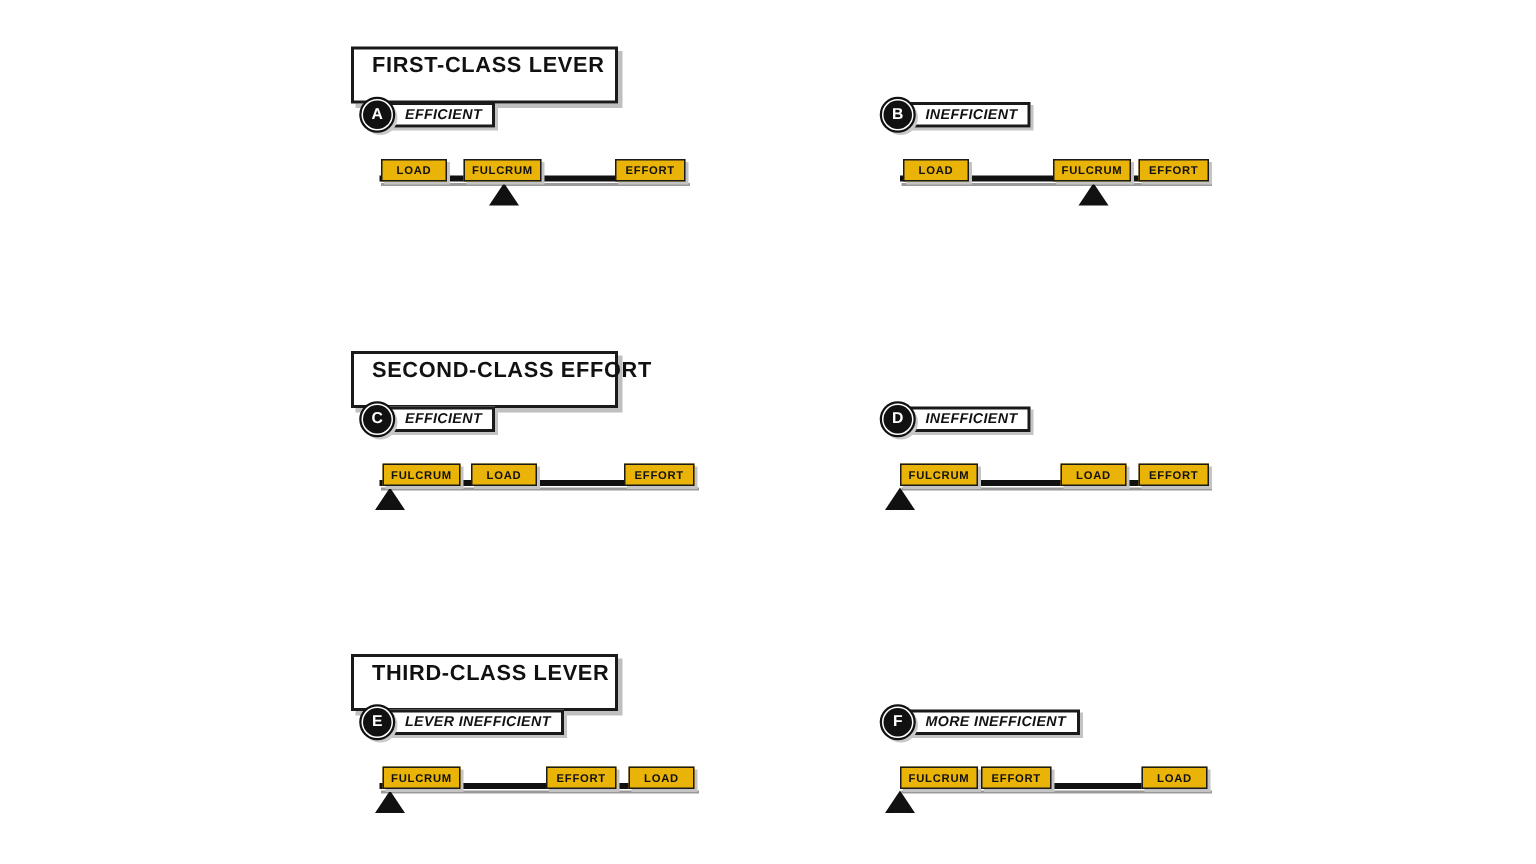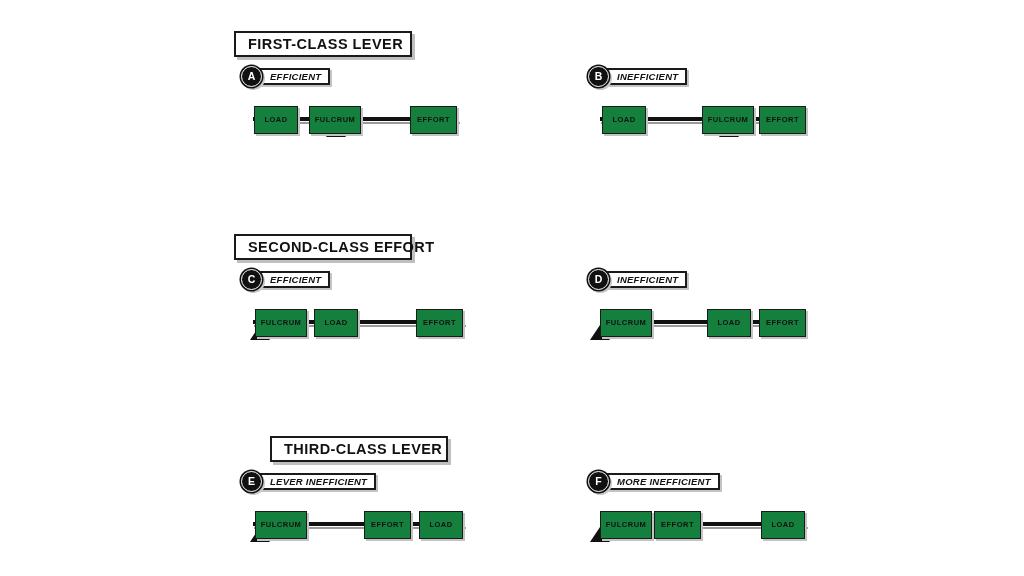--- a/index.html
+++ b/index.html
@@ -21,21 +21,21 @@
     inset: 0;
   }
 
   
   .class-title {
     position: absolute;
     box-sizing: border-box;
     border: 2px solid #1a1a1a;
     background: #ffffff;
     box-shadow: 3px 3px 0 0 #bfbfbf;
-    padding: 4px 12px 2px 12px;
+    padding: 4px 12px 14px 12px;
     font-size: 14.5px;
     font-weight: bold;
     letter-spacing: 0.45px;
     color: #111111;
     white-space: nowrap;
     line-height: 1.1;
   }
 
   
   .eff-group {
@@ -109,23 +109,23 @@
     border-left: 10px solid transparent;
     border-right: 10px solid transparent;
     border-bottom: 15px solid #111111;
   }
 
   
   .tag {
     position: absolute;
     box-sizing: border-box;
     border: 1.5px solid #1a1a1a;
-    background: #15803d;
+    background: #eab308;
     box-shadow: 2px 2px 0 0 #c4c4c4;
-    height: 28px;
+    height: 15px;
     display: flex;
     align-items: center;
     justify-content: center;
     padding: 0 5px;
     font-size: 7.5px;
     font-weight: bold;
     letter-spacing: 0.5px;
     color: #111111;
     white-space: nowrap;
     line-height: 1;
@@ -174,21 +174,21 @@
       <div class="badge">D</div>
       <div class="eff-label">INEFFICIENT</div>
     </div>
     <div class="lever" style="left: 0px; top: 0px;">
       <div class="beam" style="left: 600px; top: 320px; width: 206px; position: absolute;"></div>
       <div class="fulcrum" style="left: 590px; top: 325px;"></div>
       <div class="tag" style="left: 600px; top: 309px; width: 52px;">FULCRUM</div>
       <div class="tag" style="left: 707px; top: 309px; width: 44px;">LOAD</div>
       <div class="tag" style="left: 759px; top: 309px; width: 47px;">EFFORT</div>
     </div>
-    <div class="class-title" style="left: 234px; top: 436px; width: 178px; margin-left: 36px;">THIRD-CLASS LEVER</div>
+    <div class="class-title" style="left: 234px; top: 436px; width: 178px;">THIRD-CLASS LEVER</div>
     <div class="eff-group" style="left: 241px; top: 471px;">
       <div class="badge">E</div>
       <div class="eff-label">LEVER INEFFICIENT</div>
     </div>
     <div class="lever" style="left: 0px; top: 0px;">
       <div class="beam" style="left: 253px; top: 522px; width: 211px; position: absolute;"></div>
       <div class="fulcrum" style="left: 250px; top: 527px;"></div>
       <div class="tag" style="left: 255px; top: 511px; width: 52px;">FULCRUM</div>
       <div class="tag" style="left: 364px; top: 511px; width: 47px;">EFFORT</div>
       <div class="tag" style="left: 419px; top: 511px; width: 44px;">LOAD</div>

